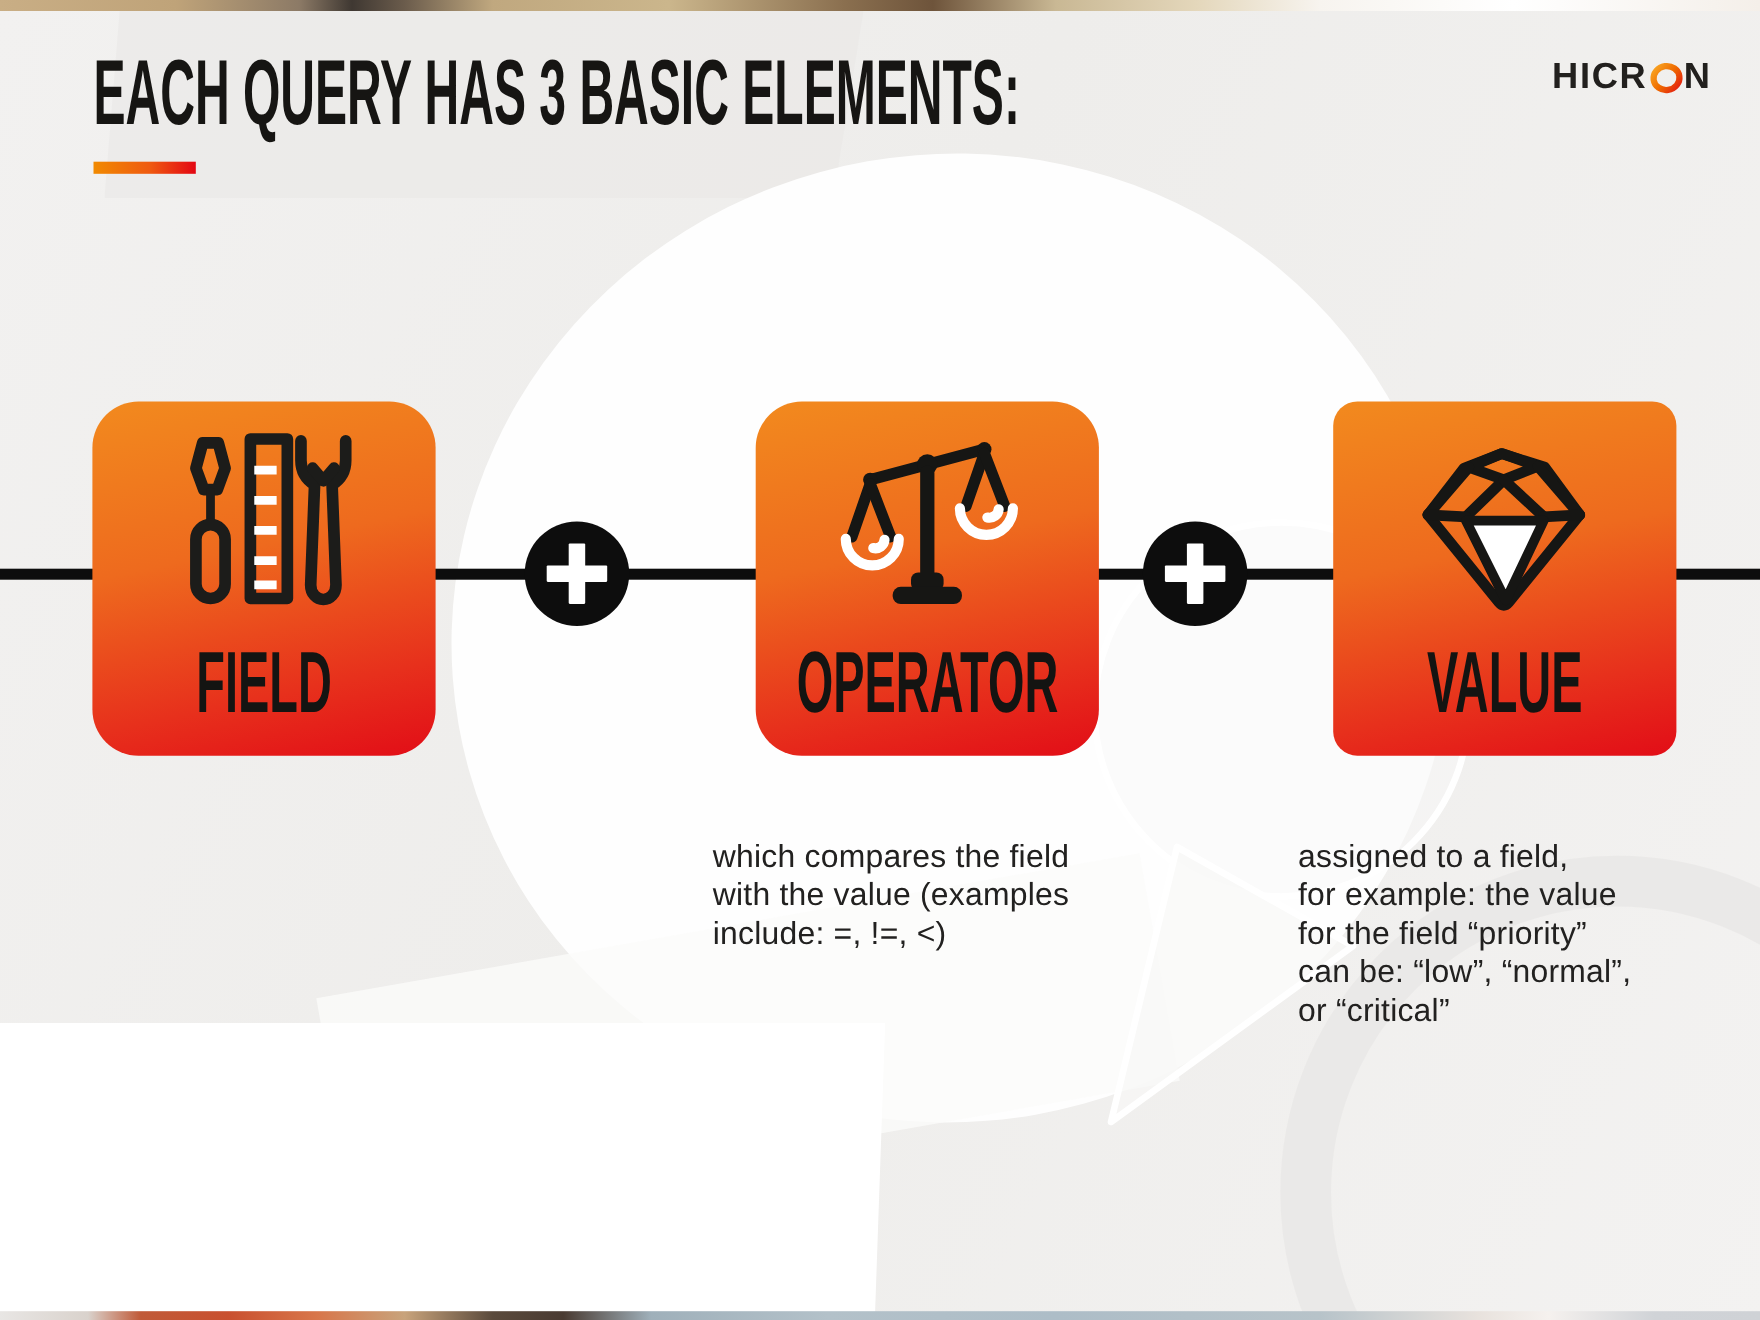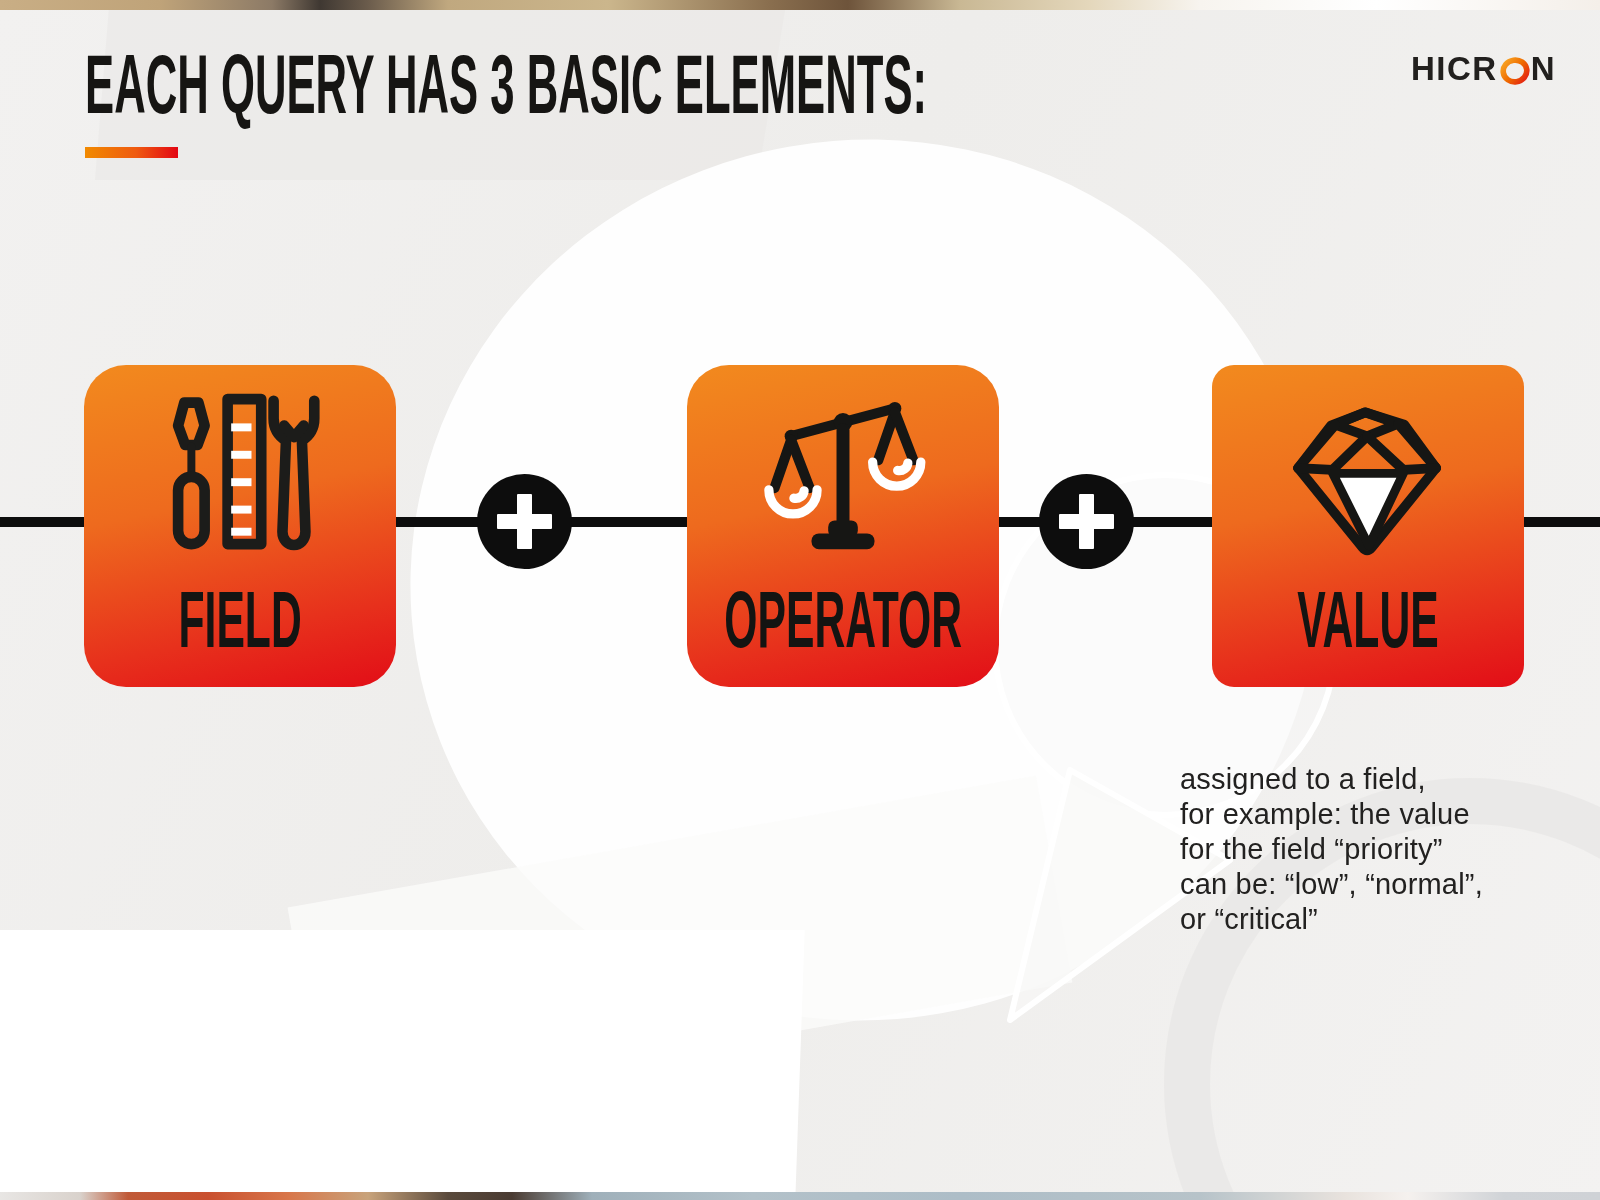--- a/index.html
+++ b/index.html
@@ -159,20 +159,23 @@
         <path d="M99,50 L60,88"></path>
         <path d="M99,50 L140,88"></path>
         <path d="M21,86 L60,88"></path>
         <path d="M140,88 L177,86"></path>
         <path d="M60,92 L140,92 L101,174 Z" fill="#ffffff" stroke-width="10"></path>
       </svg>
     </div>
     <span class="card-label">VALUE</span>
   </div>
 
+  <div class="desc desc-2">which compares the field
+with the value (examples
+include: =, !=, &lt;)</div>
   <div class="desc desc-3">assigned to a field,
 for example: the value
 for the field “priority”
 can be: “low”, “normal”,
 or “critical”</div>
 
   <div class="photo-strip top"></div>
   <div class="photo-strip bottom"></div>
 
 </div>

